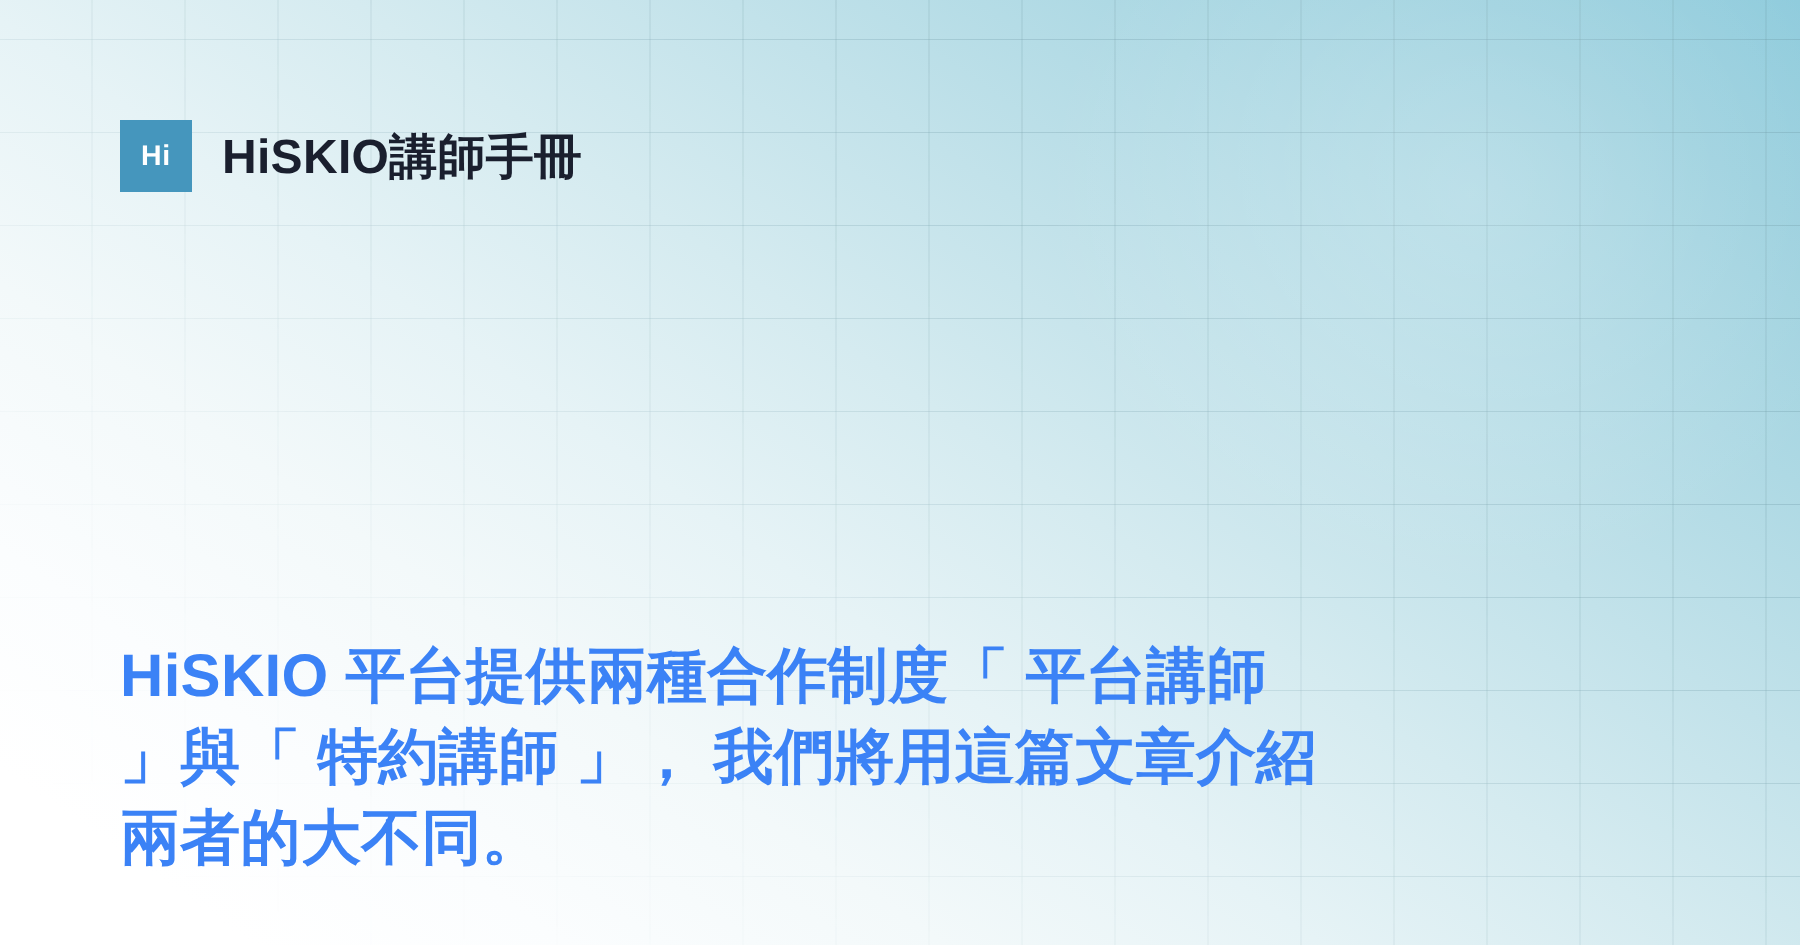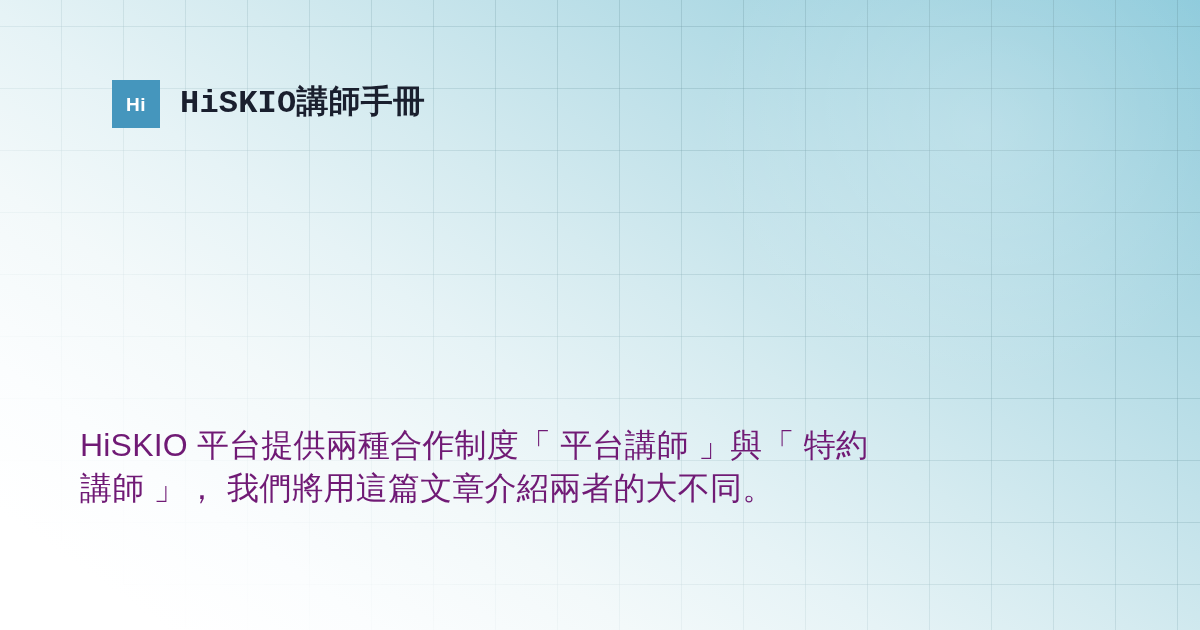--- a/index.html
+++ b/index.html
@@ -96,53 +96,51 @@
     height: 48px;
     background: #4596bd;
     display: flex;
     align-items: center;
     justify-content: center;
     color: #ffffff;
     font-size: 19px;
     font-weight: 700;
     letter-spacing: 0.5px;
     line-height: 1;
-    margin-left: 32px;
   }
 
   .brand-title {
     font-size: 32px;
     font-weight: 700;
     color: #1a1f2e;
     letter-spacing: 0.2px;
     line-height: 1;
     white-space: nowrap;
-    font-family: Liberation Mono, monospace;
   }
 
   .headline {
     position: absolute;
     left: 80px;
     top: 296px;
     font-size: 90px;
     font-weight: 700;
     color: #1787a5;
     line-height: 1.08;
     letter-spacing: 1px;
     white-space: nowrap;
   }
 
   .subtext {
     position: absolute;
     left: 80px;
     top: 424px;
     width: 800px;
-    font-size: 32px;
-    font-weight: 400;
-    color: #701a75;
+    font-size: 40px;
+    font-weight: 700;
+    color: #3b82f6;
     line-height: 1.35;
     letter-spacing: 0.2px;
   }
 </style>
 </head>
 <body>
 
 <div class="banner">
 
   <div class="bg-gradient"></div>

